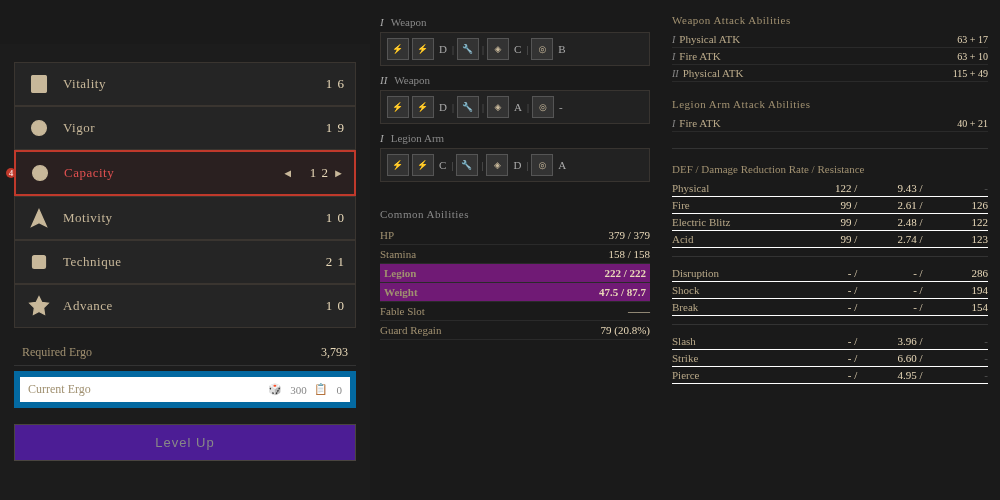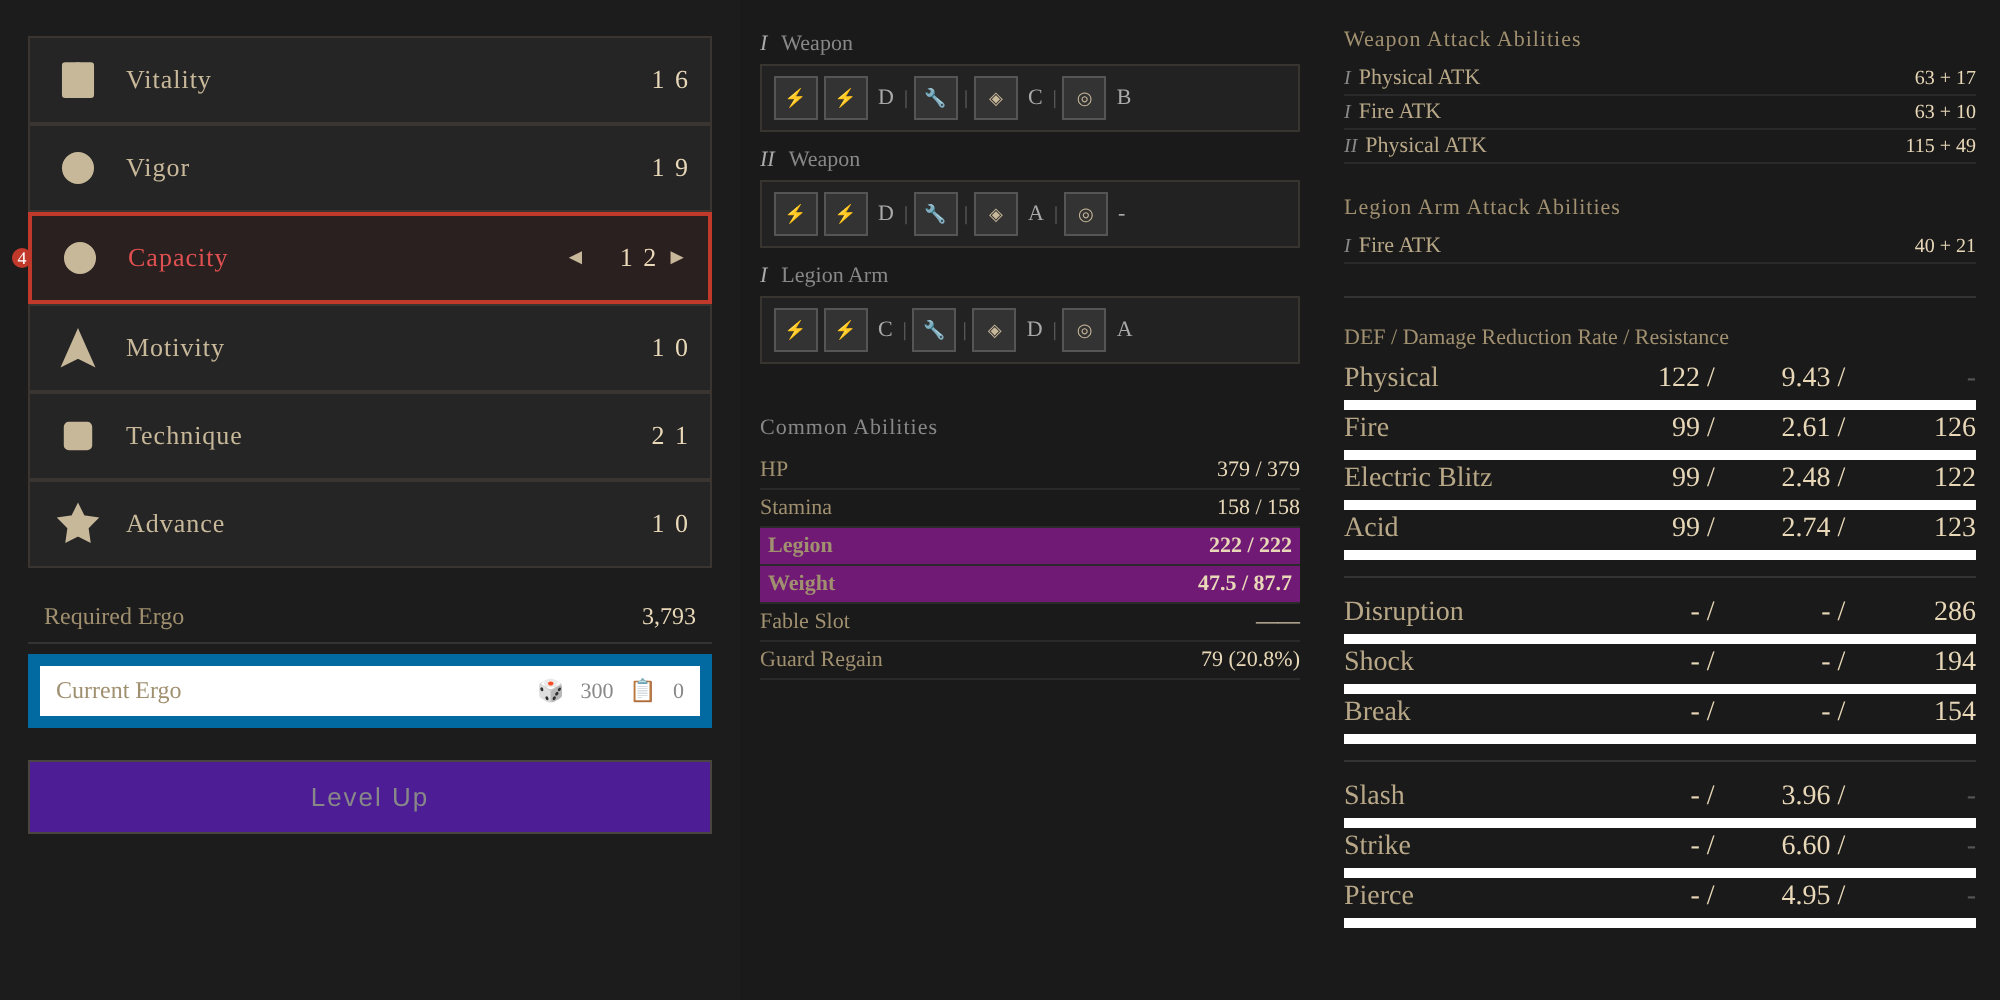--- a/index.html
+++ b/index.html
@@ -14,20 +14,21 @@
     }
 
     
     .left-panel {
       width: 370px;
       padding: 18px 14px;
       background: #1c1c1c;
       display: flex;
       flex-direction: column;
       gap: 4px;
+      margin-top: 44px;
     }
 
     .stat-row {
       display: flex;
       align-items: center;
       background: #252525;
       border: 1px solid #3a3530;
       padding: 7px 10px;
       position: relative;
     }
@@ -298,22 +299,22 @@
     .def-title {
       font-size: 11px;
       color: #a09070;
       margin-bottom: 5px;
     }
 
     .def-row {
       display: grid;
       grid-template-columns: 120px 1fr 1fr 1fr;
       padding: 2px 0;
-      border-bottom: 5px solid #ffffff;
-      font-size: 14px;
+      border-bottom: 1px solid #ffffff;
+      font-size: 11px;
     }
 
     .def-label {
       color: #b8a888;
     }
 
     .def-val {
       color: #e8d8b8;
       text-align: right;
     }

